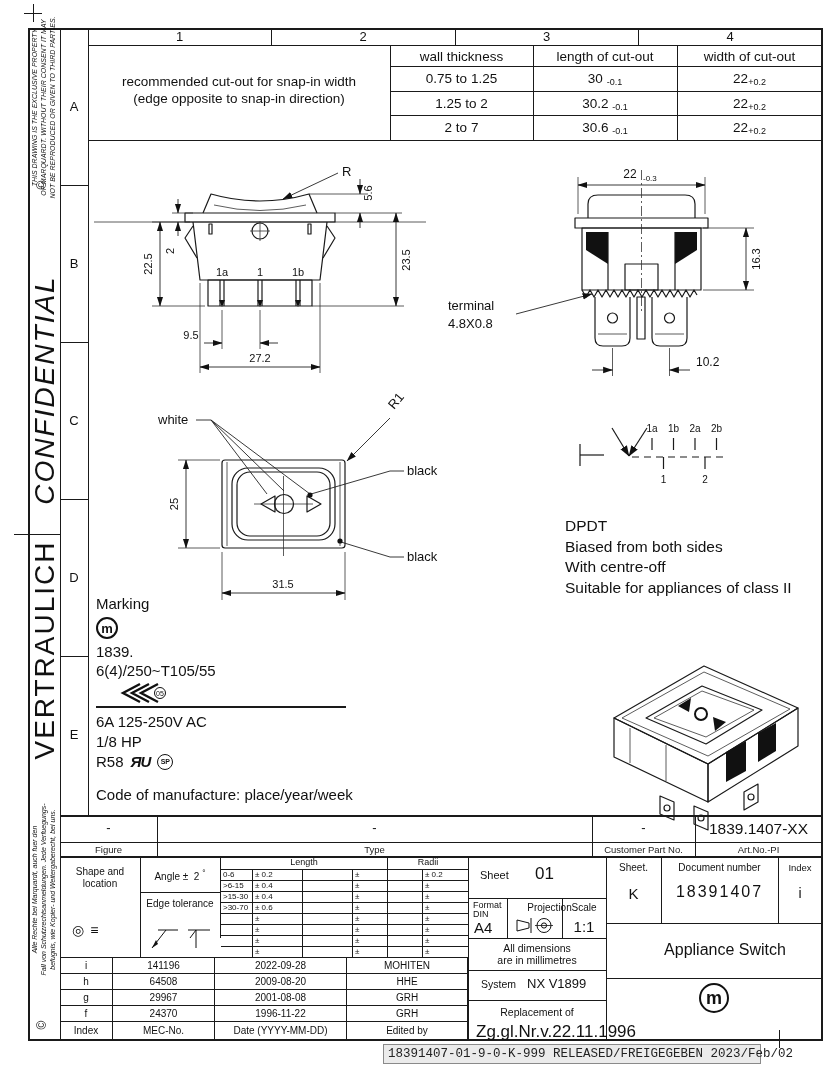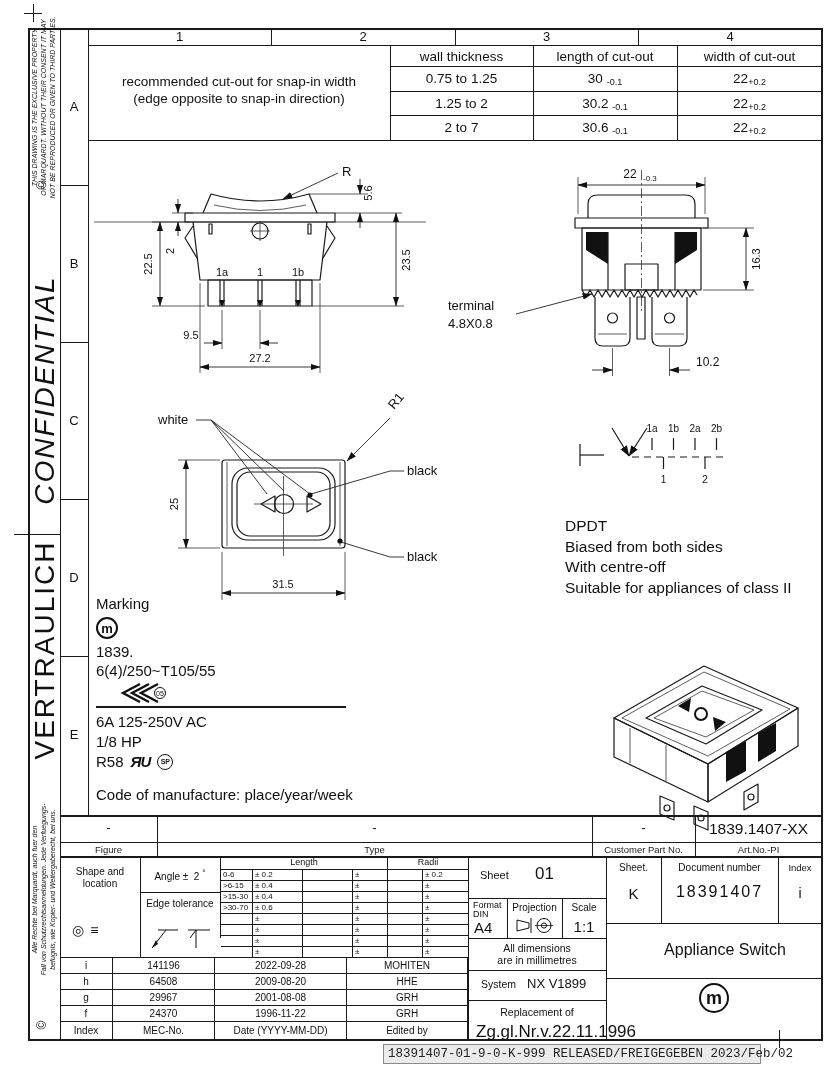--- a/index.html
+++ b/index.html
@@ -516,21 +516,21 @@
     <div style="line-height:17px">Index</div>
       <div style="line-height:17px">MEC-No.</div>
       <div style="line-height:17px">Date (YYYY-MM-DD)</div>
       <div style="line-height:17px">Edited by</div>
   </div>
 
   <div class="t" style="left:480px;top:869px;font-size:11px">Sheet</div>
   <div class="t" style="left:535px;top:864px;font-size:17px">01</div>
   <div class="t" style="left:473px;top:901px;font-size:9px;line-height:9px"><span>Format</span><br><span>DIN</span></div>
   <div class="t" style="left:474px;top:919px;font-size:15px">A4</div>
-  <div class="t ctr" style="left:507px;top:902px;width:55px;font-size:10px">Projection</div>
+  <div class="t ctr" style="left:522px;top:902px;width:55px;font-size:10px">Projection</div>
   <svg class="dw" style="left:514px;top:916px" width="42" height="19" viewBox="0 0 42 19">
     <polygon points="3,4 15,7 15,12 3,15" fill="none" stroke="#111" stroke-width="1"></polygon>
     <line x1="17" y1="2" x2="17" y2="17" stroke="#111" stroke-width="1"></line>
     <circle cx="30" cy="9.5" r="7" fill="none" stroke="#111" stroke-width="1"></circle>
     <circle cx="30" cy="9.5" r="2.6" fill="none" stroke="#111" stroke-width="1"></circle>
     <line x1="21" y1="9.5" x2="39" y2="9.5" stroke="#111" stroke-width=".8"></line>
   </svg>
   <div class="t ctr" style="left:562px;top:902px;width:44px;font-size:10px">Scale</div>
   <div class="t ctr" style="left:562px;top:918px;width:44px;font-size:15px">1:1</div>
   <div class="t ctr" style="left:468px;top:942px;width:138px;font-size:10.5px;line-height:12px;white-space:normal">

